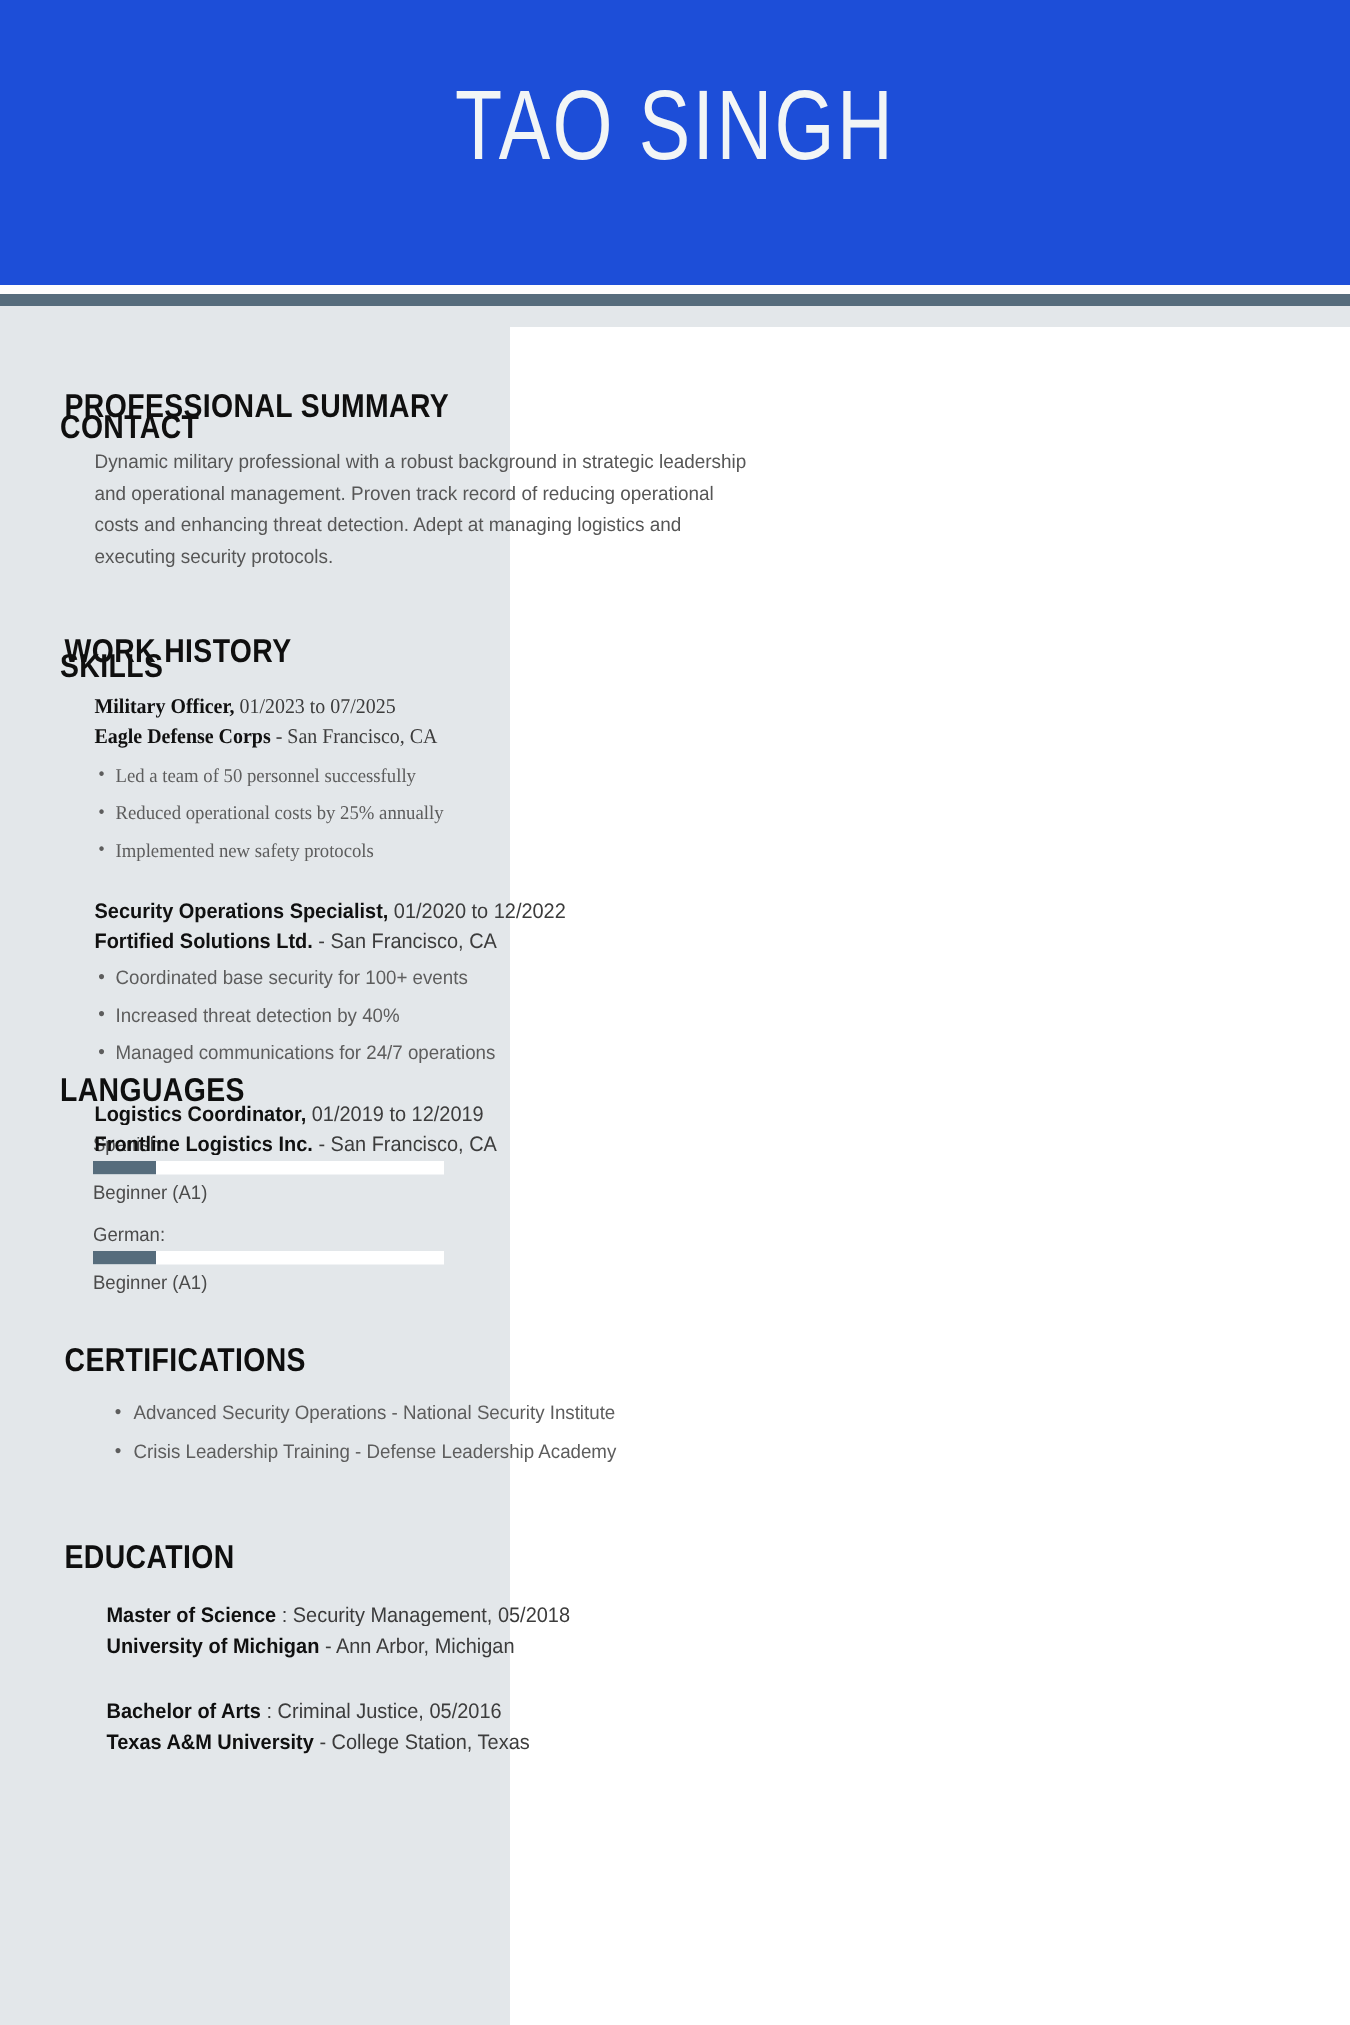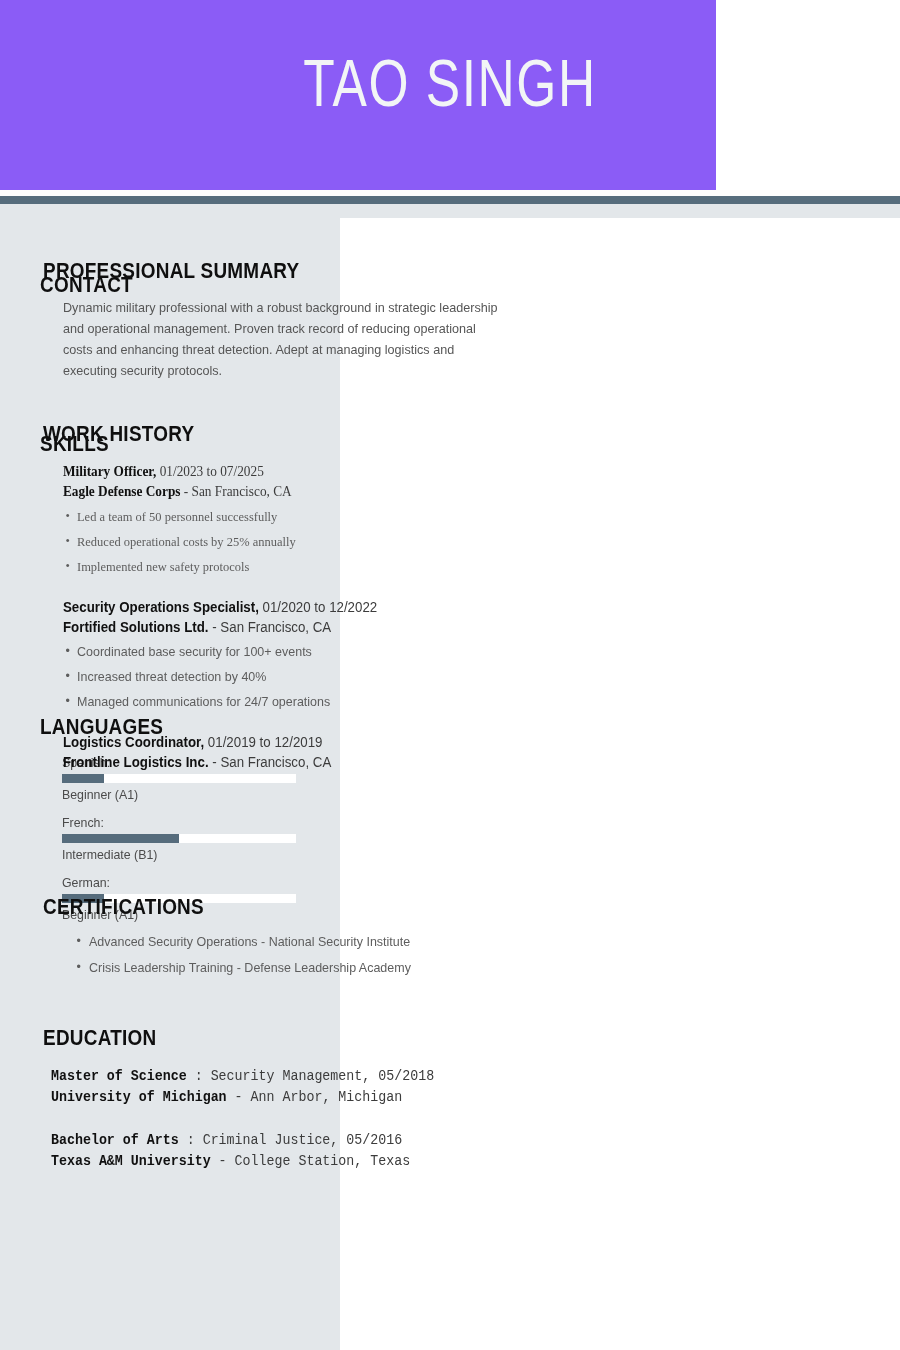--- a/index.html
+++ b/index.html
@@ -12,23 +12,23 @@
     background: #ffffff;
     font-family: "Liberation Sans", sans-serif;
     overflow: hidden;
     position: relative;
   }
 
   
   .header {
     position: absolute;
     left: 0; top: 0;
-    width: 716px;
+    width: 900px;
     height: 190px;
-    background: #8b5cf6;
+    background: #1d4ed8;
   }
   .header-name {
     position: absolute;
     left: 0;
     top: 44px;
     width: 900px;
     text-align: center;
     color: #f2f5f6;
     font-size: 66px;
     line-height: 78px;
@@ -226,21 +226,21 @@
     transform-origin: 0 50%;
   }
   .cert-list li::before {
     content: "•";
     position: absolute;
     left: -13px;
     top: -1px;
     color: #5d5d5d;
   }
 
-  .edu-entry { margin: 0 0 0 8px; font-family: Liberation Mono, monospace; }
+  .edu-entry { margin: 0 0 0 28px; }
   #edu-list .edu-entry:first-child { margin-top: 15px; }
   .edu-entry + .edu-entry { margin-top: 22px; }
   .edu-line {
     font-size: 14px;
     line-height: 21px;
     color: #3c3c3c;
     white-space: nowrap;
     transform: scaleX(0.95);
     transform-origin: 0 50%;
   }
@@ -270,27 +270,20 @@
 
   <div class="side-block" id="lang-block">
     <div class="sec-title">LANGUAGES</div>
     <div class="lang-wrap" id="lang-list">
         <div class="lang-item">
           <div class="lang-name">Spanish:</div>
           <div class="bar-track">
             <div class="bar-fill" style="width: 18%; background: rgb(86, 108, 124);"></div>
           </div>
           <div class="lang-level">Beginner (A1)</div>
-        </div>
-        <div class="lang-item">
-          <div class="lang-name">French:</div>
-          <div class="bar-track">
-            <div class="bar-fill" style="width: 50%; background: rgb(86, 108, 124);"></div>
-          </div>
-          <div class="lang-level">Intermediate (B1)</div>
         </div>
         <div class="lang-item">
           <div class="lang-name">German:</div>
           <div class="bar-track">
             <div class="bar-fill" style="width: 18%; background: rgb(86, 108, 124);"></div>
           </div>
           <div class="lang-level">Beginner (A1)</div>
         </div>
       </div>
   </div>

